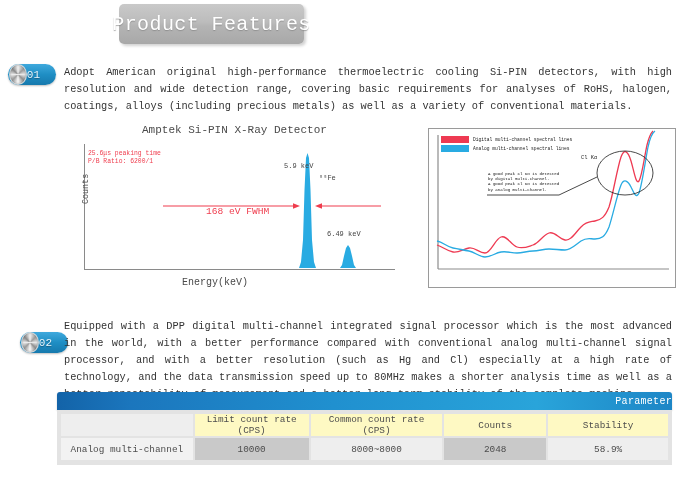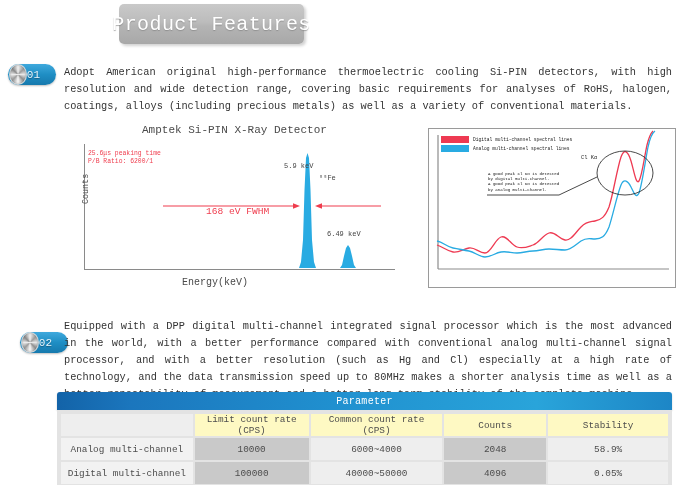--- a/index.html
+++ b/index.html
@@ -93,21 +93,21 @@
     position:absolute;left:59px;top:43px;font-size:4.1px;line-height:5.2px;color:#111;
     white-space:pre-line;
   }
   .clka{position:absolute;left:152px;top:26px;font-size:5.4px;color:#222;white-space:nowrap;}
 
   
   .table-wrap{position:absolute;left:57px;top:392px;width:615px;}
   .tbl-head{
     height:18px;border-radius:3px 3px 0 0;
     background:linear-gradient(90deg,#1363a8 0%,#1b76bd 12%,#2090cf 45%,#29a4da 78%,#1d86c6 100%);
-    display:flex;align-items:center;justify-content:center;
+    display:flex;align-items:center;justify-content:flex-end;
     box-shadow:0 1px 2px rgba(0,0,0,.2);
   }
   .tbl-head span{color:#fff;font-size:10px;letter-spacing:.3px;}
   table{border-collapse:separate;border-spacing:2px;width:100%;
          background:#e3e3e3;padding:2px 2px 3px 2px;box-sizing:border-box;}
   th,td{font-size:9.4px;font-weight:normal;color:#4d4d4d;text-align:center;
         height:22px;padding:0 2px;}
   thead th{background:#fef9c3;}
   thead th.blank{background:#eeeeee;}
   tbody td{background:#c9c9c9;}
@@ -235,28 +235,21 @@
           <th class="col-limit">Limit count rate (CPS)</th>
           <th class="col-common">Common count rate (CPS)</th>
           <th class="col-channel">Counts</th>
           <th class="col-stab">Stability</th>
         </tr>
       </thead>
       <tbody>
         <tr>
           <td class="rowhead">Analog multi-channel</td>
           <td>10000</td>
-          <td class="alt">6000~4000</td>
+          <td class="alt">8000~8000</td>
           <td>2048</td>
           <td class="alt">58.9%</td>
         </tr>
-        <tr>
-          <td class="rowhead">Digital multi-channel</td>
-          <td>100000</td>
-          <td class="alt">40000~50000</td>
-          <td>4096</td>
-          <td class="alt">0.05%</td>
-        </tr>
       </tbody>
     </table>
   </div>
 
 </div>
 
 </body></html>

